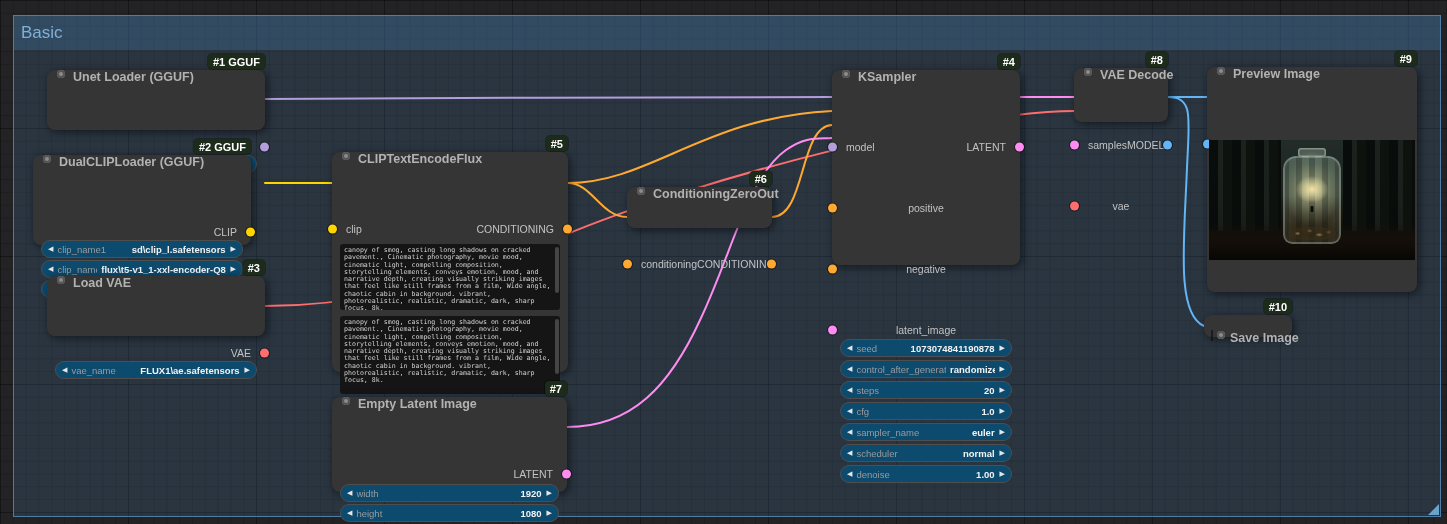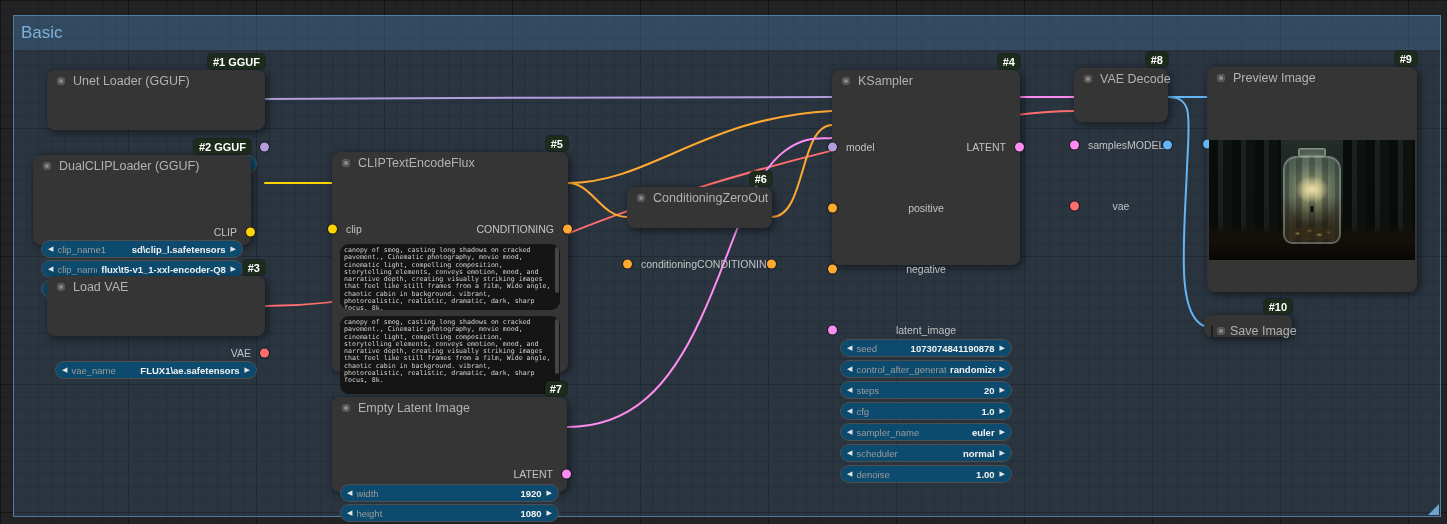--- a/index.html
+++ b/index.html
@@ -34,22 +34,22 @@
   
   svg.wires { position:absolute; left:0; top:0; z-index:2; pointer-events:none; }
   svg.wires path { fill:none; stroke-width:2; stroke-linecap:round; }
 
   
   .node {
     position:absolute; background:#353535; border-radius:8px; z-index:3;
     box-shadow:2px 2px 8px rgba(0,0,0,.55); color:#c6c6c6;
   }
   .ntitle {
-    height:22px; display:flex; align-items:center; gap:8px; padding:0 10px;
-    color:#b2b2b2; font-size:12.5px; white-space:nowrap;
+    height:22px; display:flex; align-items:flex-start; gap:8px; padding:0 10px;
+    color:#b2b2b2; font-size:12.5px; white-space:nowrap;font-weight:bold;
   }
   .cdot { width:8px; height:8px; border-radius:50%; background:#8d8d8d;
           box-shadow:inset 0 0 0 2px #555; flex:0 0 auto; }
   .prow { height:13px; display:flex; align-items:center; position:relative;
           font-size:10.5px; color:#c2c2c2; padding:0 14px;margin-top:48px; }
   .prow.in  { justify-content:center; }
   .prow.out { justify-content:flex-end; }
   .prow.duo { justify-content:space-between; }
   .pdot { width:9px; height:9px; border-radius:50%; position:absolute; top:50%;
           transform:translateY(-50%); box-shadow:0 0 0 1px rgba(0,0,0,.45); }
@@ -66,21 +66,21 @@
   .widget {
     height:15px; background:#0c4a6e; border:1px solid #4e4e4e; border-radius:9px;
     margin:2px 8px 0; display:flex; align-items:center; padding:8px 6px;
     font-size:9.5px; color:#9b9b9b; white-space:nowrap; overflow:hidden;justify-content:space-between;
   }
   .widget .arr  { color:#e6e6e6; font-size:7px; flex:0 0 auto; }
   .widget .wname{ margin:0 4px; flex:1 1 auto; overflow:hidden; text-align:left; }
   .widget .wval { color:#f2f2f2; font-weight:bold; margin-right:5px; overflow:hidden; }
 
   .textarea {
-    background:#151515; border-radius:9px; margin:0 8px; padding:3px 8px 3px 4px;
+    background:#151515; border-radius:3px; margin:0 8px; padding:3px 8px 3px 4px;
     font:6.6px/7.25px "DejaVu Sans Mono",monospace; color:#d2d2d2;
     overflow:hidden; position:relative; text-align:left;
   }
   .textarea::after { content:""; position:absolute; right:1.5px; top:3px; width:4px;
     height:70%; background:#454545; border-radius:2px; }
 
   .badge {
     position:absolute; top:-16px; right:0; background:#1d2b1b; color:#fff;
     font-weight:bold; font-size:11px; padding:1.5px 5px; border-radius:4px;
     box-shadow:0 0 0 1px rgba(0,0,0,.3); z-index:4; white-space:nowrap;

